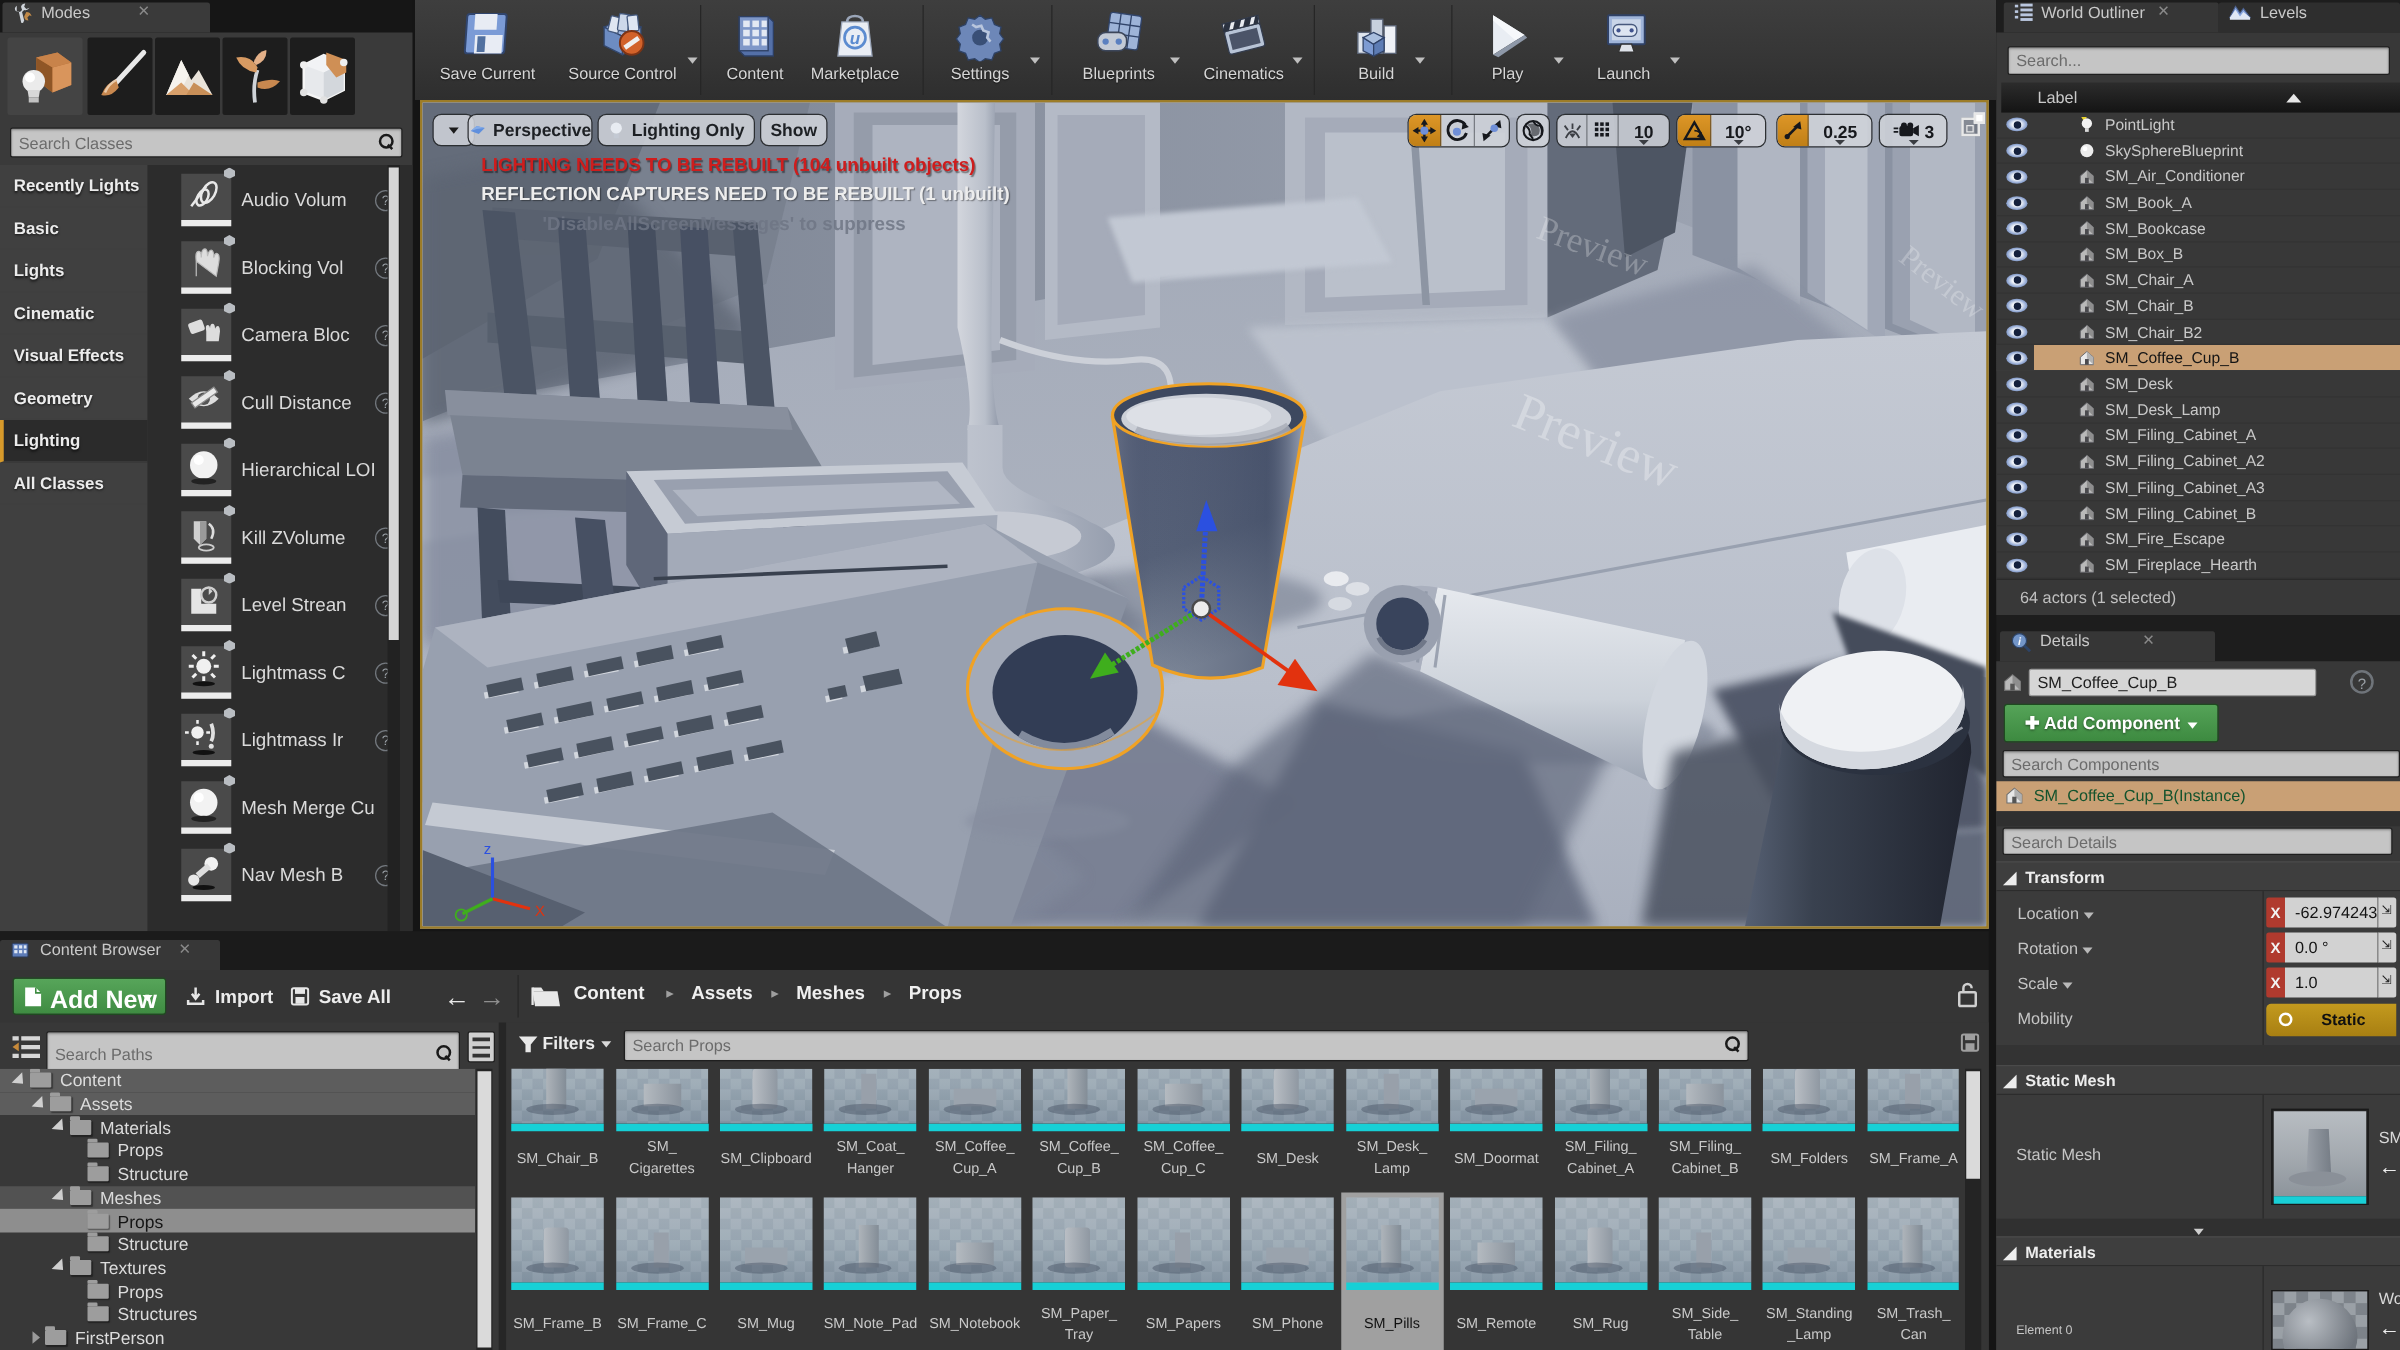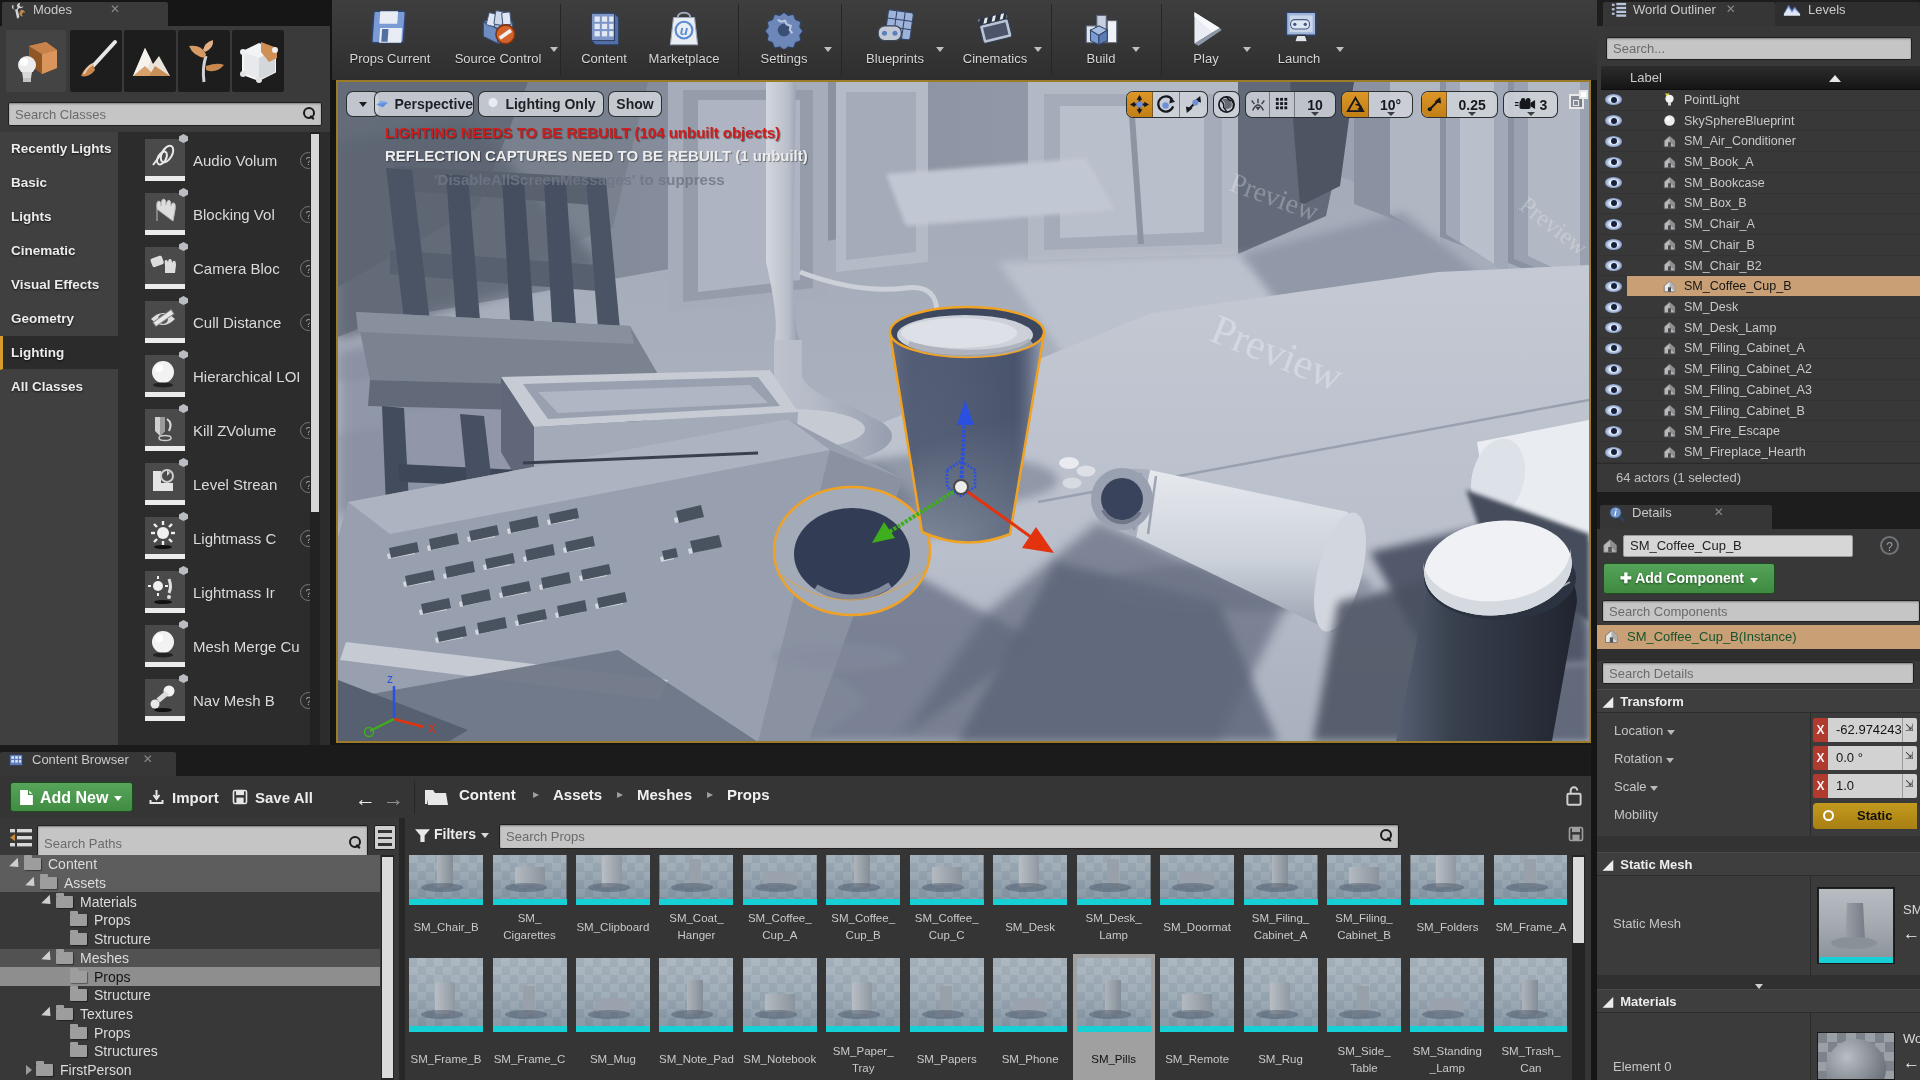--- a/index.html
+++ b/index.html
@@ -106,21 +106,21 @@
     <div class="abs" style="left:509px;top:4px;width:1px;height:72px;background:#262626;"></div>
     <div class="abs" style="left:719px;top:4px;width:1px;height:72px;background:#262626;"></div>
     <div class="abs" style="left:829px;top:4px;width:1px;height:72px;background:#262626;"></div>
     <div class="tbtn" style="left:12px;width:92px;">
         <svg viewBox="0 0 40 40" class="tico">
         <rect x="5" y="4" width="30" height="30" rx="2" fill="#7b9bd6" stroke="#30456e" stroke-width="1.5" transform="skewX(-4)"></rect>
         <rect x="11" y="4" width="17" height="12" fill="#e8ecf4" transform="skewX(-4)"></rect>
         <rect x="12" y="20" width="21" height="14" fill="#e8ecf4" transform="skewX(-4)"></rect>
         <rect x="14" y="21" width="6" height="12" fill="#51709f" transform="skewX(-4)"></rect>
         </svg>
-      <span>Props Current</span>
+      <span>Save Current</span>
       </div>
     <div class="tbtn" style="left:118px;width:96px;">
         <svg viewBox="0 0 40 40" class="tico">
         <path d="M6 14 L20 8 L34 14 L20 21 Z" fill="#9db4dd" stroke="#33486f" stroke-width="1"></path>
         <path d="M6 14 L6 28 L20 35 L20 21 Z" fill="#6d8cc2" stroke="#33486f" stroke-width="1"></path>
         <path d="M34 14 L34 28 L20 35 L20 21 Z" fill="#8aa3cf" stroke="#33486f" stroke-width="1"></path>
         <rect x="10" y="6" width="8" height="12" rx="1" fill="#dfe6f2" stroke="#44597e" transform="rotate(14 14 12)"></rect>
         <rect x="17" y="4" width="8" height="13" rx="1" fill="#cdd8ea" stroke="#44597e" transform="rotate(8 21 10)"></rect>
         <rect x="24" y="5" width="8" height="12" rx="1" fill="#dfe6f2" stroke="#44597e" transform="rotate(-6 28 11)"></rect>
         <circle cx="27" cy="26" r="9" fill="#d2622a" stroke="#7d3415" stroke-width="1.5"></circle>
@@ -1082,21 +1082,21 @@
           <div class="abs" style="left:1px;top:69px;width:74px;height:6px;background:#19cfd6;"></div>
         </div>
         <span style="position:absolute;left:306px;top:26px;color:#d9d9d9;font-size:13px;">SM</span>
         <span style="position:absolute;left:306px;top:48px;color:#ededed;font-size:17px;font-weight:bold;">←</span>
       </div>
       <div class="abs" style="left:0;top:446px;width:323px;height:14px;background:#303030;text-align:center;">
         <span class="caret" style="border-top-color:#cfcfcf;margin-top:4px;"></span></div>
       <div class="sechead" style="top:460px;">◢&nbsp; Materials</div>
       <div class="abs" style="left:0;top:484px;width:323px;height:67px;background:#3b3b3b;">
         <div class="abs" style="left:213px;top:0;width:1px;height:67px;background:#2a2a2a;"></div>
-        <span style="position:absolute;left:16px;top:46px;color:#c5c5c5;font-size:13px;">Element 0</span>
+        <span style="position:absolute;left:16px;top:46px;color:#c5c5c5;font-size:10px;">Element 0</span>
         <div class="abs" style="left:220px;top:19px;width:78px;height:48px;background:#2a2a2a;border:1px solid #191919;overflow:hidden;">
           <div class="abs" style="left:0;top:0;width:76px;height:48px;background:
             repeating-conic-gradient(#9aa0a6 0% 25%, #7d838a 0% 50%) 0 0/ 19px 19px;"></div>
           <div class="abs" style="left:8px;top:6px;width:60px;height:60px;border-radius:50%;background:radial-gradient(circle at 35% 30%,#b9bec4,#6e747c 70%);"></div>
         </div>
         <span style="position:absolute;left:306px;top:18px;color:#d9d9d9;font-size:13px;">Wo</span>
         <span style="position:absolute;left:306px;top:40px;color:#ededed;font-size:17px;font-weight:bold;">←</span>
       </div>
     </div>
   </div>
@@ -1110,21 +1110,21 @@
             <rect x="8.5" y="5" width="3" height="3"></rect>
             <rect x="13" y="5" width="2.5" height="3"></rect>
         <rect x="4" y="9.5" width="3" height="3"></rect>
             <rect x="8.5" y="9.5" width="3" height="3"></rect>
             <rect x="13" y="9.5" width="2.5" height="3"></rect>
           </g>
         </svg>
       Content Browser <span class="x">✕</span></div>
     <div class="abs" style="left:0;top:31px;width:1591px;height:304px;background:#353535;">
 
-      <div class="abs" style="left:10px;top:6px;width:123px;height:30px;background:linear-gradient(180deg,#57a55a,#3f8c42);border:1px solid #1f4a20;border-radius:3px;color:#fff;font-weight:bold;font-size:16px;">
+      <div class="abs" style="left:10px;top:6px;width:123px;height:30px;background:linear-gradient(180deg,#57a55a,#3f8c42);border:1px solid #1f4a20;border-radius:3px;color:#fff;font-weight:bold;font-size:20px;">
         <svg class="abs" style="left:8px;top:6px;" width="15" height="17" viewBox="0 0 14 16">
             <path d="M1 1 L9 1 L13 5 L13 15 L1 15 Z" fill="#fff"></path>
             <path d="M9 1 L9 5 L13 5" fill="none" stroke="#3f8c42" stroke-width="1.2"></path>
           </svg>
         <span class="abs" style="left:29px;top:6px;">Add New</span>
         <span class="caret abs" style="left:103px;top:13px;border-top-color:#fff;"></span>
         </div>
       <div class="cbtn" style="left:148px;width:80px;"><svg width="17" height="16" viewBox="0 0 16 16">
             <path d="M8 1 L8 9 M5 6 L8 10 L11 6" stroke="#e6e6e6" stroke-width="2" fill="none"></path>
             <path d="M2 11 L2 14 L14 14 L14 11" stroke="#e6e6e6" stroke-width="2" fill="none"></path>

